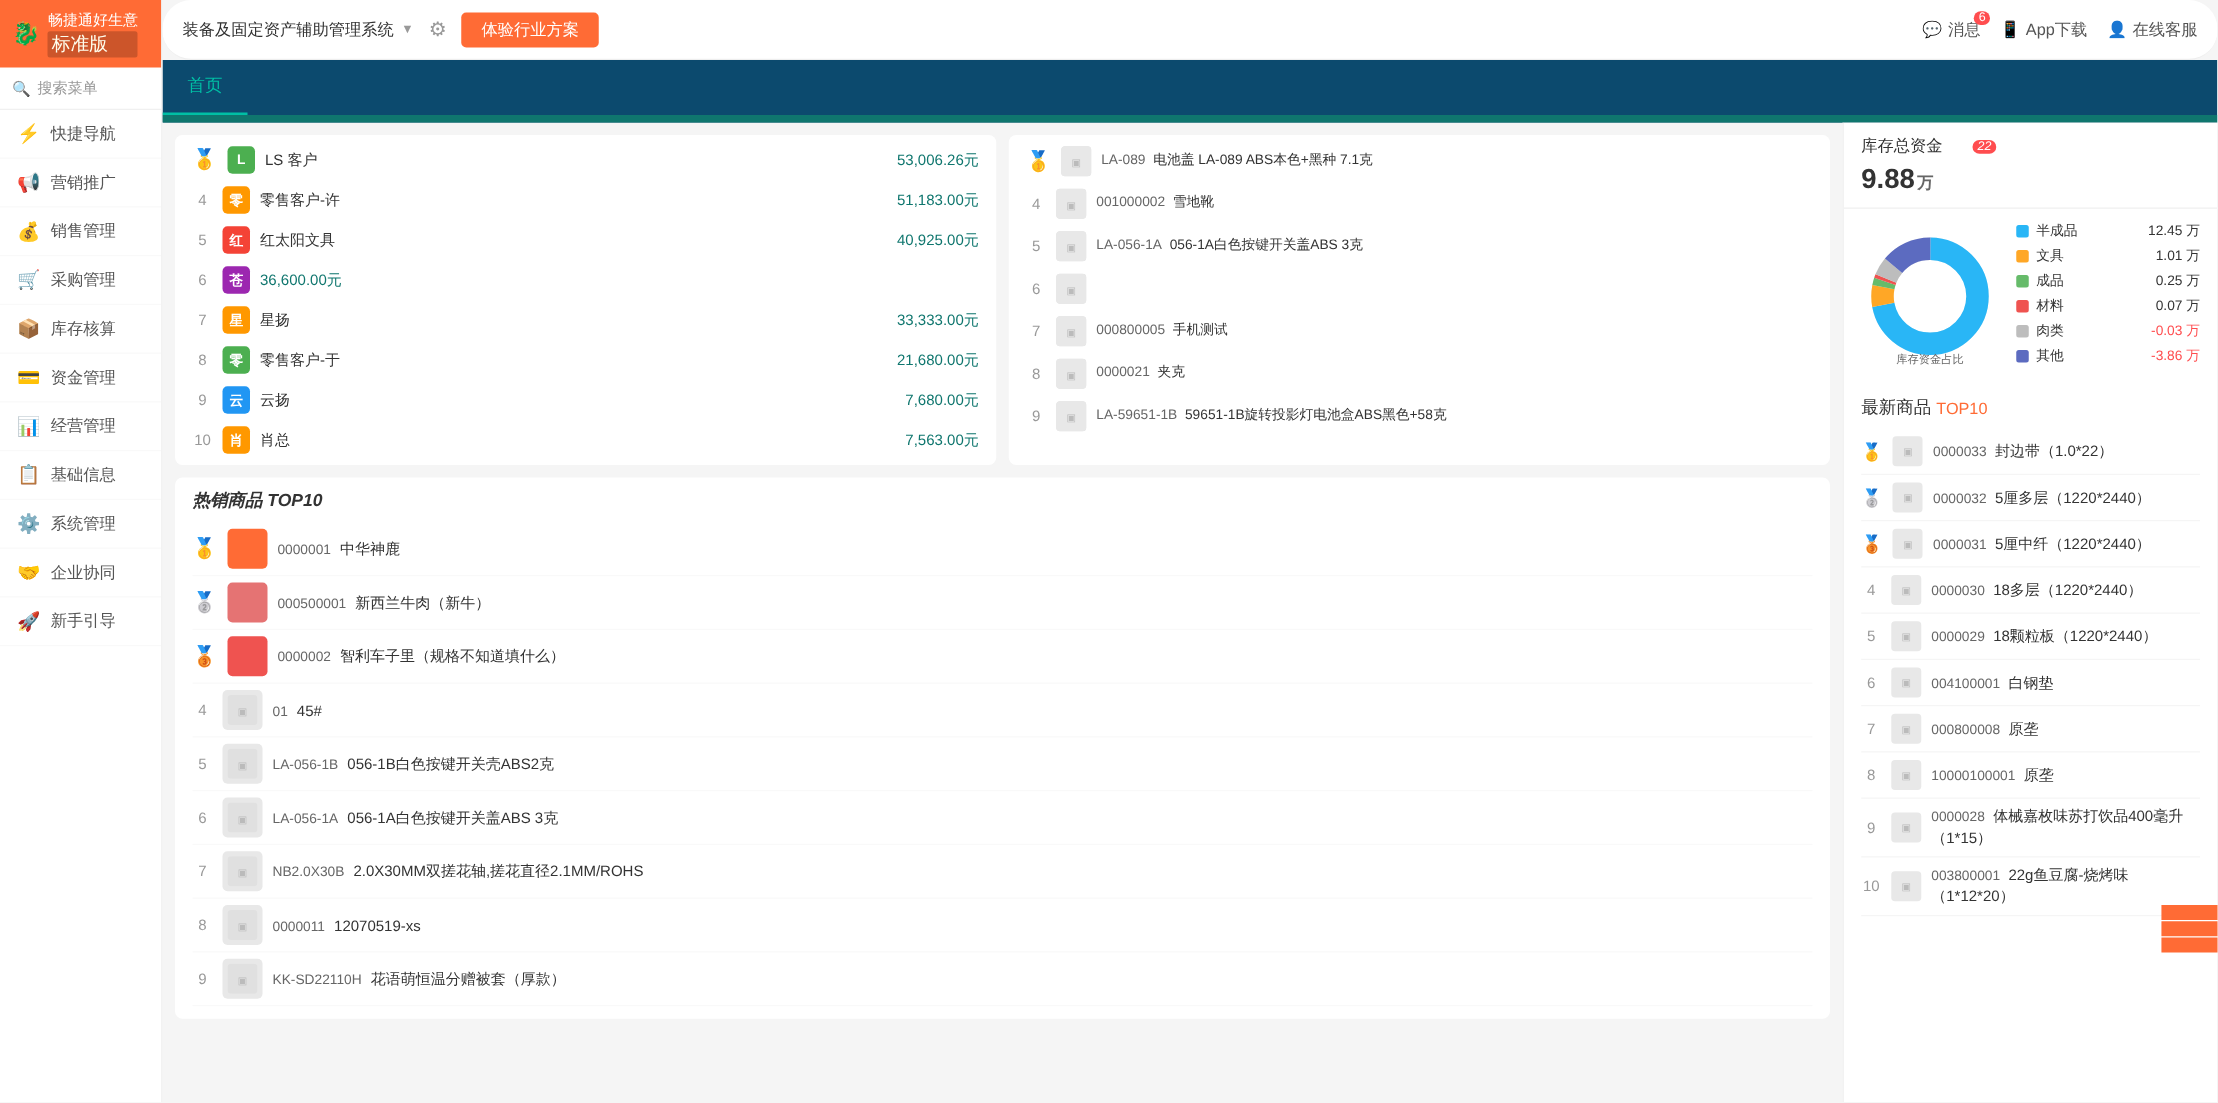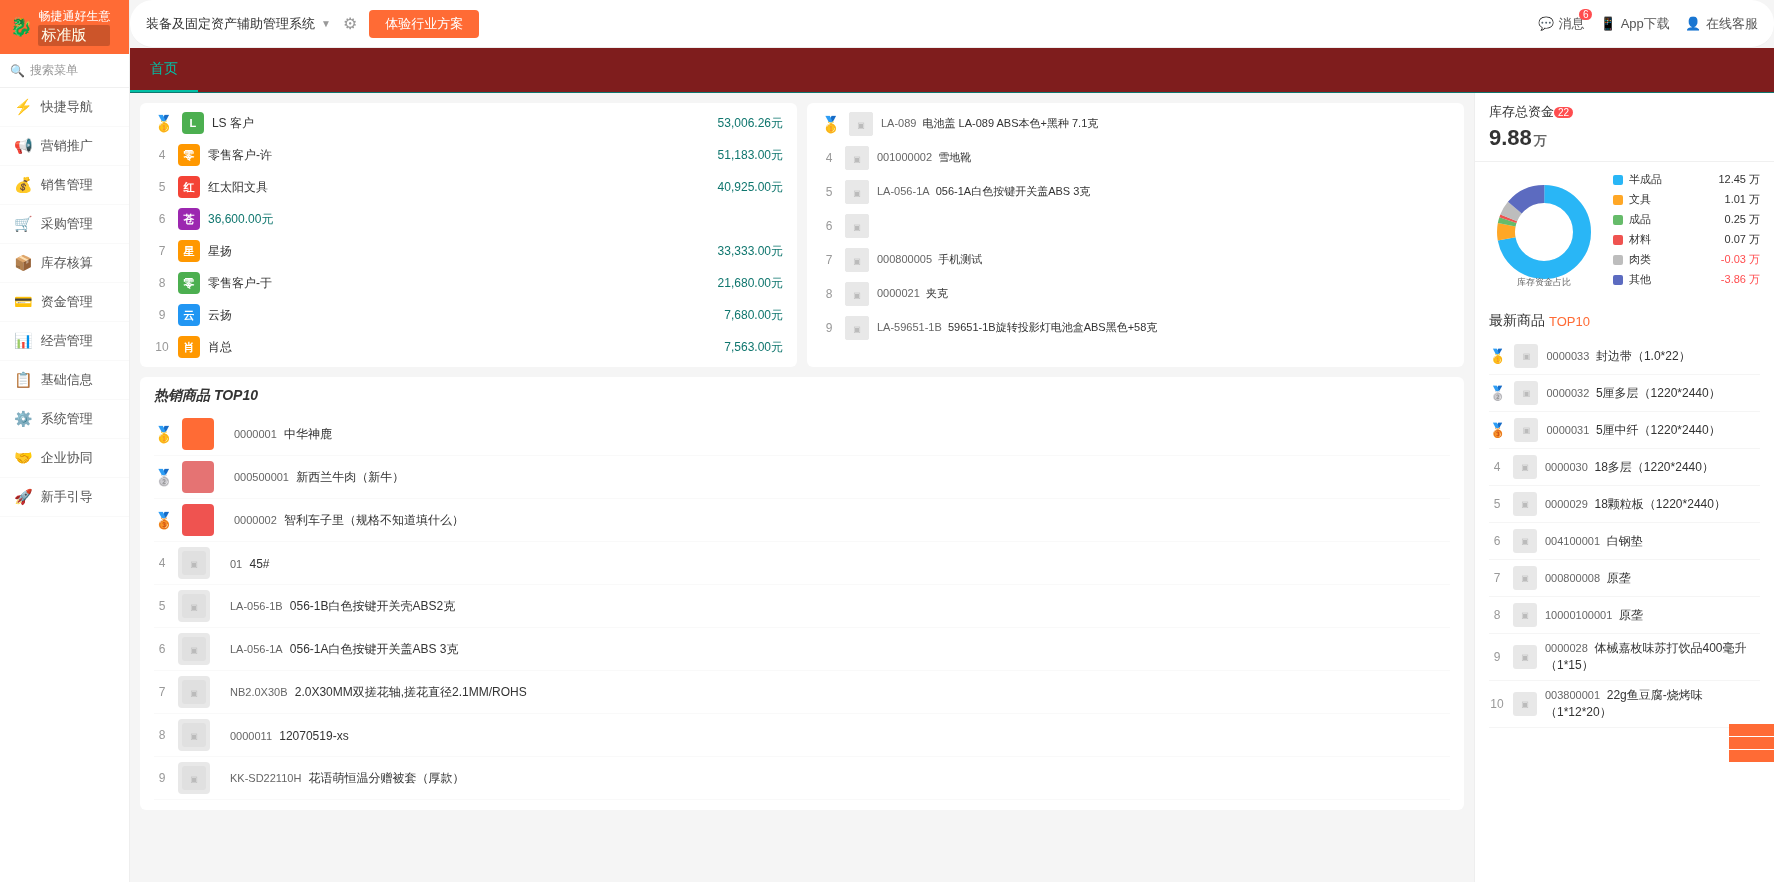--- a/index.html
+++ b/index.html
@@ -111,22 +111,22 @@
       border-radius: 8px;
       font-size: 10px;
       padding: 0 4px;
       position: absolute;
       top: -6px;
       right: -8px;
     }
 
     
     .tab-bar {
-      background: #7f1d1d;
-      border-bottom: 1px solid #0f766e;
+      background: #0c4a6e;
+      border-bottom: 6px solid #0f766e;
       display: flex;
       flex-shrink: 0;
       text-align: center;
     }
     .tab-item {
       padding: 12px 20px;
       cursor: pointer;
       font-size: 14px;
       color: #555;
       border-bottom: 2px solid transparent;
@@ -212,21 +212,21 @@
       display: flex;
       flex-direction: column;
       overflow-y: auto;
       flex-shrink: 0;
     }
     .inv-header {
       padding: 10px 14px;
       background: #fff;
       border-bottom: 1px solid #f0f0f0;
     }
-    .inv-title { font-size: 13px; color: #333; display: flex; align-items: center; gap: 0; }
+    .inv-title { font-size: 13px; color: #333; display: flex; align-items: center; gap: 24px; }
     .inv-amount { font-size: 22px; font-weight: bold; color: #333; margin-top: 4px; }
     .inv-amount .unit { font-size: 13px; color: #666; margin-left: 2px; }
 
     
     .chart-section {
       padding: 10px 14px;
       display: flex;
       align-items: center;
       gap: 14px;
     }
@@ -250,21 +250,21 @@
       flex-shrink: 0;
     }
     .hot-products-panel .panel-header { padding: 0 0 8px; }
     .hot-item {
       display: flex;
       align-items: center;
       padding: 5px 0;
       gap: 8px;
       border-bottom: 1px solid #f9f9f9;
     }
-    .hot-info { flex: 1; margin-left: 12px; }
+    .hot-info { flex: 1; }
     .hot-code { font-size: 11px; color: #666; }
     .hot-name { font-size: 12px; color: #333; }
 
     
     .new-products-section { padding: 10px 14px; }
     .section-title {
       font-size: 14px; font-weight: 400; color: #333; margin-bottom: 8px;
       display: flex; align-items: center; gap: 4px;
     }
     .section-title .top10-label { color: #ff6b35; font-size: 13px; }
@@ -664,21 +664,21 @@
   </div>
           </div>
       </div>
     </div>
 
     <div class="right-panel">
 
       <div class="inv-header">
         <div class="inv-title">
           <span>库存总资金</span>
-          <span class="badge" style="position:relative;top:0;right:0;">22</span>
+          <span class="badge" style="position:relative;top:0;right:0;font-style:italic;">22</span>
         </div>
         <div class="inv-amount">
           <span>9.88</span><span class="unit">万</span>
         </div>
       </div>
 
       <div class="chart-section">
         <div class="donut-wrapper">
           <svg width="110" height="110" viewBox="0 0 110 110">
             <circle cx="55" cy="55" r="38" fill="none" stroke="#f0f0f0" stroke-width="18"></circle>

